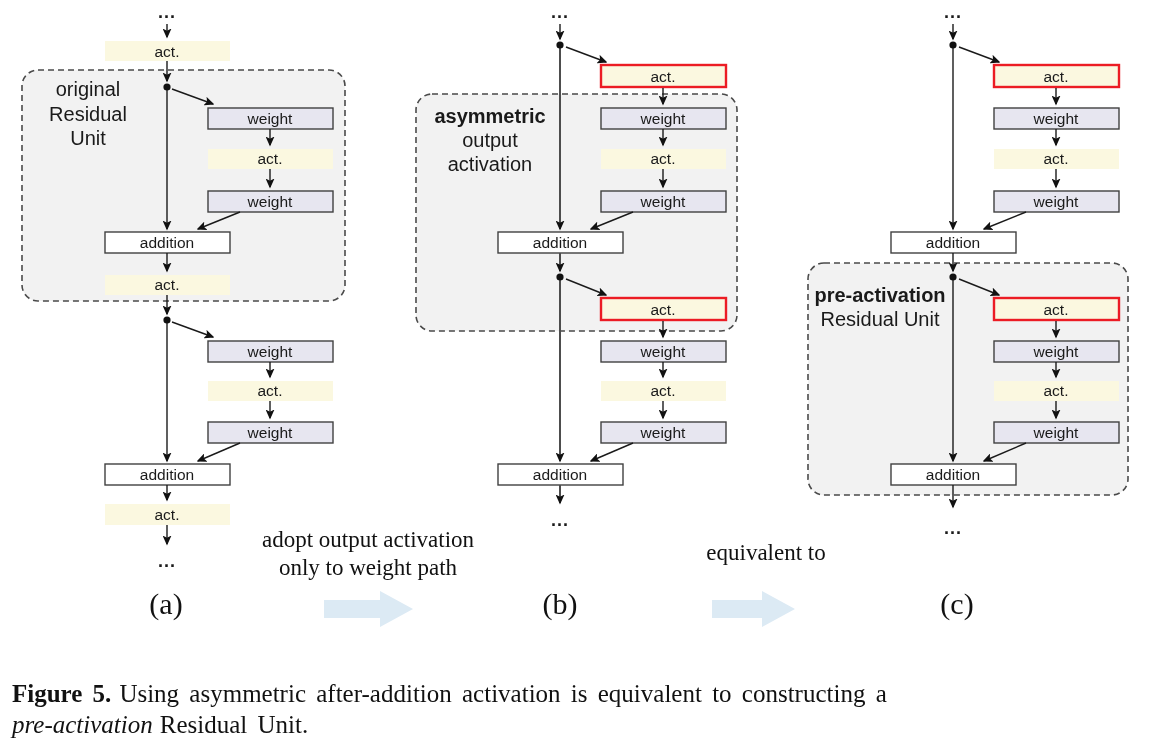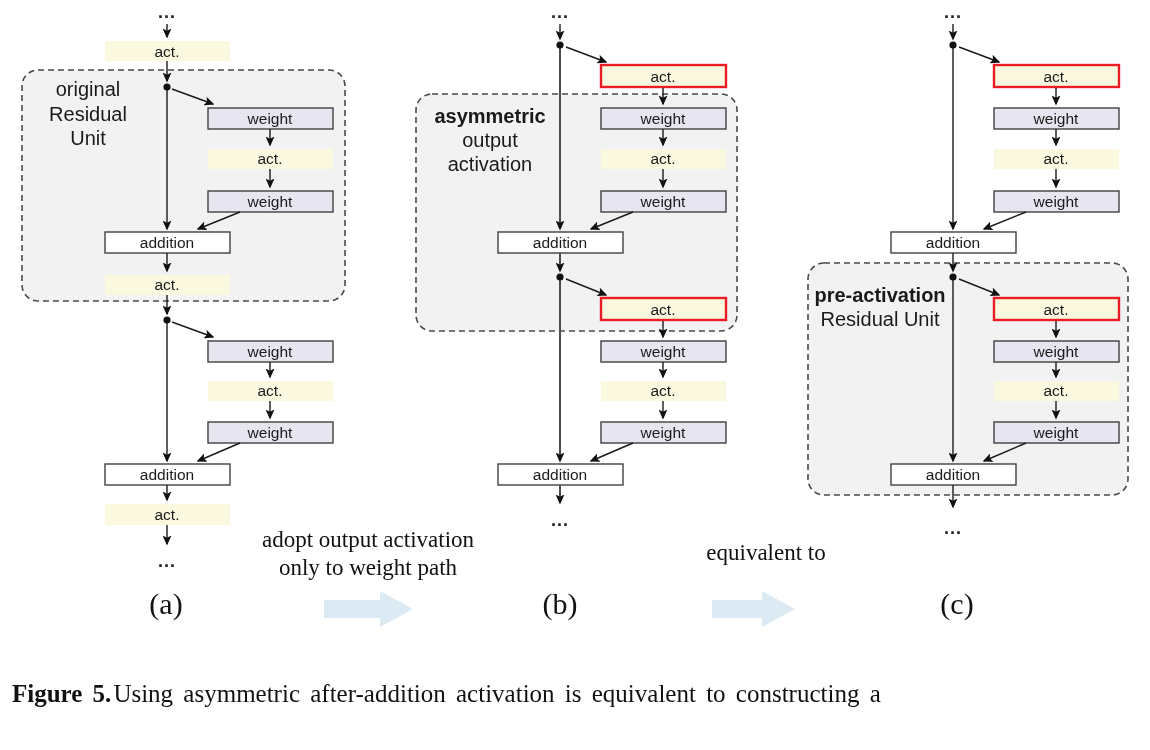--- a/index.html
+++ b/index.html
@@ -21,21 +21,21 @@
   .addition-box { fill:var(--addition-fill); stroke:var(--box-border); stroke-width:1.4; }
   .act-plain    { fill:var(--act-fill); stroke:none; }
   .act-red      { fill:var(--act-fill); stroke:var(--red-border); stroke-width:2.4; }
   .jdot       { fill:#111; }
   .blockarrow { fill:var(--flow-arrow-fill); }
   #caption {
     position:absolute; left:12px; top:678px; width:1128px;
     font-family:"Liberation Serif", serif; font-size:25px; line-height:31px;
     color:#111; word-spacing:4px;
   }
-  #caption .cap-label { font-weight:bold; margin-right:2px; }
+  #caption .cap-label { font-weight:bold; margin-right:8px; }
   #caption .cap-italic { font-style:italic; margin-right:7px; }
 </style>
 </head>
 <body>
 
 <div id="stage">
 <svg width="1150" height="660" viewBox="0 0 1150 660">
   <defs>
     <marker id="ah" markerUnits="userSpaceOnUse" markerWidth="10" markerHeight="9" refX="8.5" refY="4.5" orient="auto">
       <path d="M0,0 L10,4.5 L0,9 L2.2,4.5 z" fill="#111"></path>
@@ -201,14 +201,15 @@
     <polygon points="324,600 380,600 380,591 413,609 380,627 380,618 324,618" class="blockarrow"></polygon>
   </g>
   <g>
     <text x="766" y="560" class="ttext">equivalent to</text>
     <polygon points="712,600 762,600 762,591 795,609 762,627 762,618 712,618" class="blockarrow"></polygon>
   </g>
 </svg>
 
 <div id="caption">
   <div><span class="cap-label">Figure 5.</span><span>Using asymmetric after-addition activation is equivalent to constructing a</span></div>
+  <div><span class="cap-italic">pre-activation</span><span>Residual Unit.</span></div>
 </div>
 </div>
 
 </body></html>

